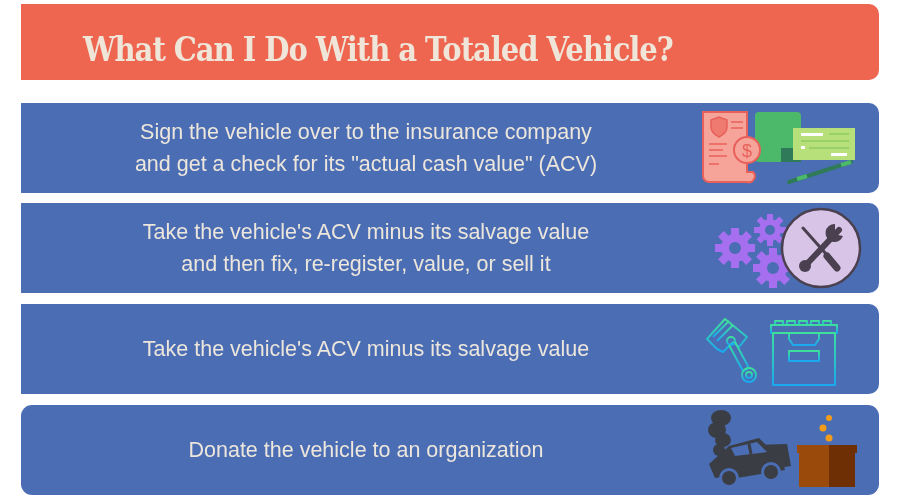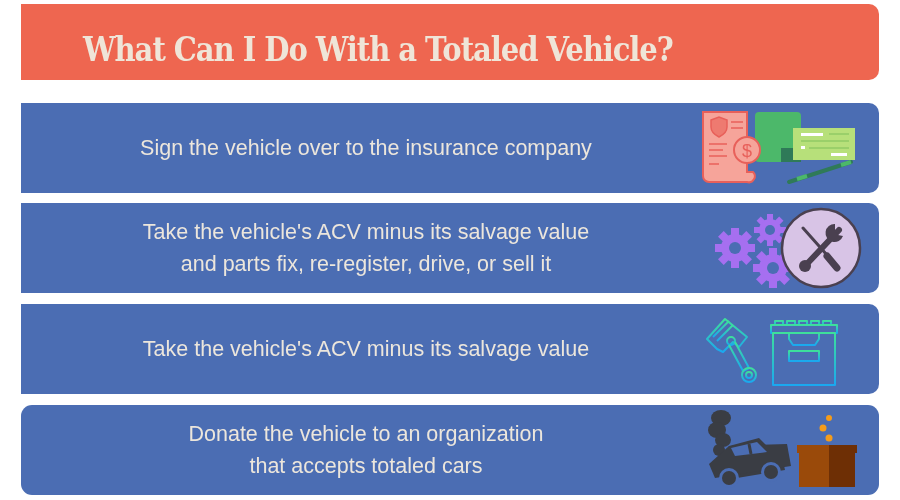--- a/index.html
+++ b/index.html
@@ -32,20 +32,21 @@
 </head>
 <body>
 
 <div class="title-box">
   <div class="title-text">What Can I Do With a Totaled Vehicle?</div>
 </div>
 
 <div class="row" style="top:103px;">
   <div class="row-text">
     <span>Sign the vehicle over to the insurance company</span>
+    <span>and get a check for its "actual cash value" (ACV)</span>
   </div>
   <div class="icon-wrap">
     <svg viewBox="0 0 170 84">
 
       <rect x="62" y="6" width="46" height="50" rx="4" fill="#4cb86a"></rect>
       <rect x="88" y="42" width="20" height="14" fill="#2f7a58"></rect>
 
       <rect x="100" y="22" width="62" height="32" fill="#b7e07a"></rect>
       <rect x="108" y="27" width="22" height="3" fill="#ffffff"></rect>
       <line x1="136" y1="28" x2="156" y2="28" stroke="#7fbf5a" stroke-width="1"></line>
@@ -68,21 +69,21 @@
       <line x1="16" y1="58" x2="26" y2="58" stroke="#e8605a" stroke-width="1.5"></line>
       <circle cx="54" cy="44" r="13" fill="#f6a49a" stroke="#e8605a" stroke-width="2"></circle>
       <text x="54" y="51" font-size="18" text-anchor="middle" fill="#e8605a" font-family="Liberation Sans, sans-serif">$</text>
     </svg>
   </div>
 </div>
 
 <div class="row" style="top:203px;">
   <div class="row-text">
     <span>Take the vehicle's ACV minus its salvage value</span>
-    <span>and parts fix, re-register, drive, or sell it</span>
+    <span>and then fix, re-register, value, or sell it</span>
   </div>
   <div class="icon-wrap">
     <svg viewBox="0 0 170 84">
       <g fill="#a66ff0">
 
         <g transform="translate(42,42)">
           <circle r="14"></circle>
           <g>
             <rect x="-4" y="-20" width="8" height="8"></rect>
             <rect x="-4" y="12" width="8" height="8"></rect>
@@ -166,21 +167,20 @@
         <line x1="86" y1="68" x2="96" y2="68"></line>
         <line x1="86" y1="72" x2="100" y2="72"></line>
       </g>
     </svg>
   </div>
 </div>
 
 <div class="row" style="top:405px;border-radius:11px;">
   <div class="row-text">
     <span>Donate the vehicle to an organization</span>
-    <span>that accepts totaled cars</span>
   </div>
   <div class="icon-wrap">
     <svg viewBox="0 0 170 84">
 
       <g fill="#3a3d44">
         <ellipse cx="28" cy="10" rx="10" ry="8"></ellipse>
         <ellipse cx="24" cy="22" rx="9" ry="8"></ellipse>
         <ellipse cx="30" cy="32" rx="8" ry="7"></ellipse>
         <ellipse cx="26" cy="42" rx="6" ry="6"></ellipse>
       </g>

